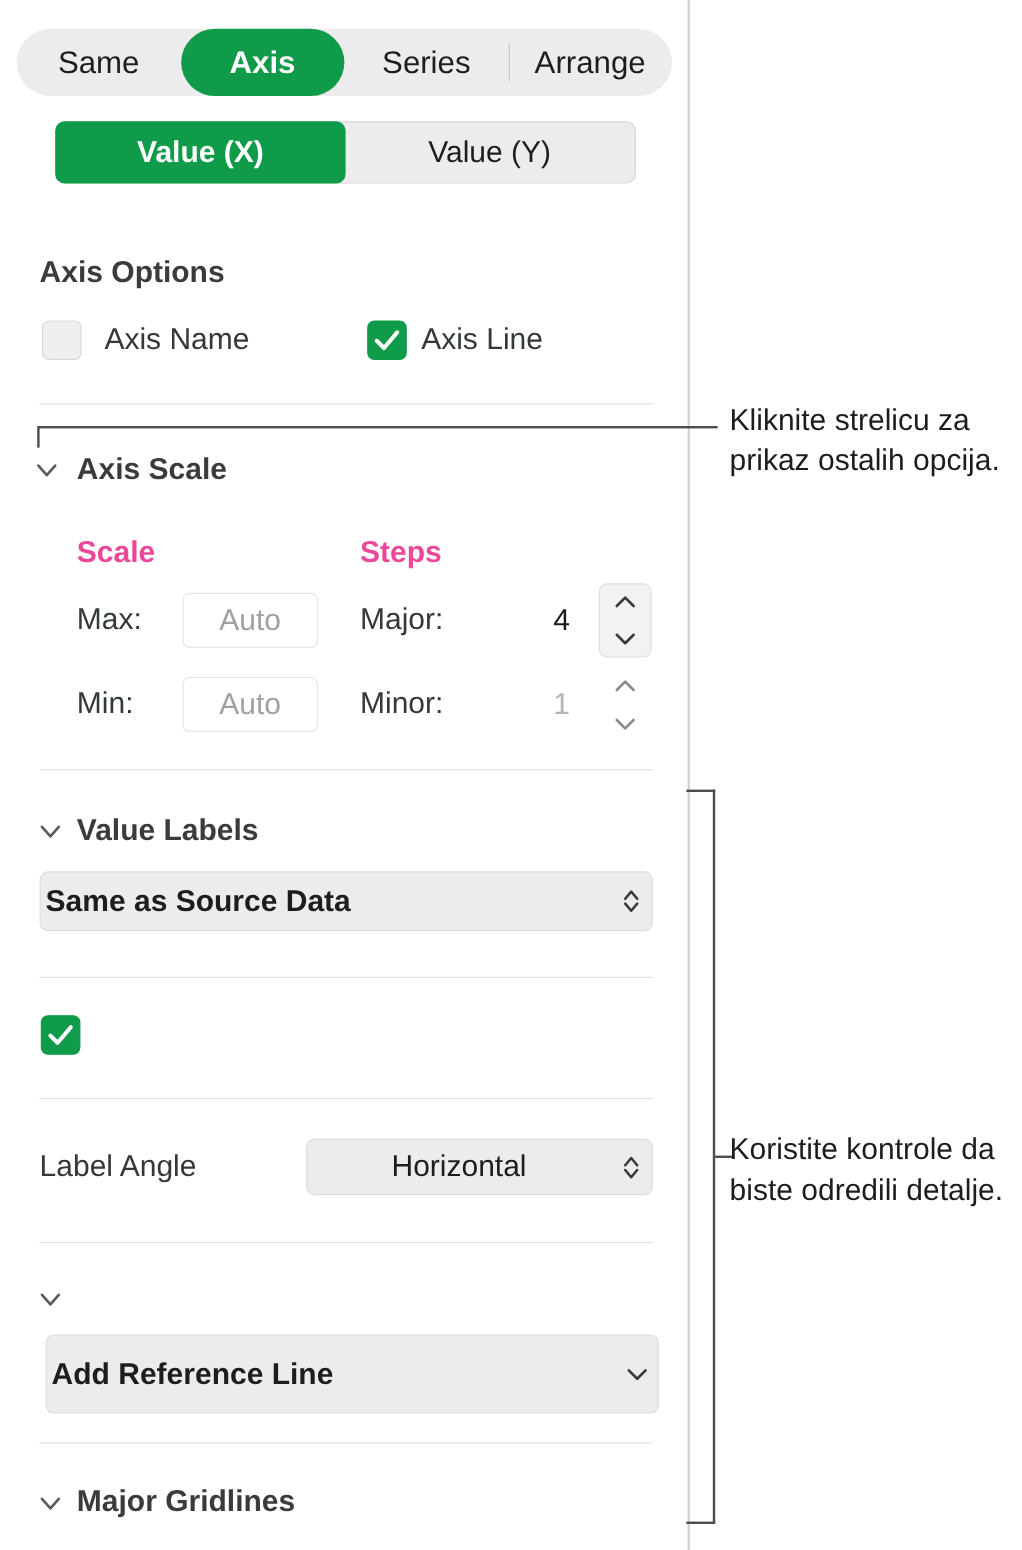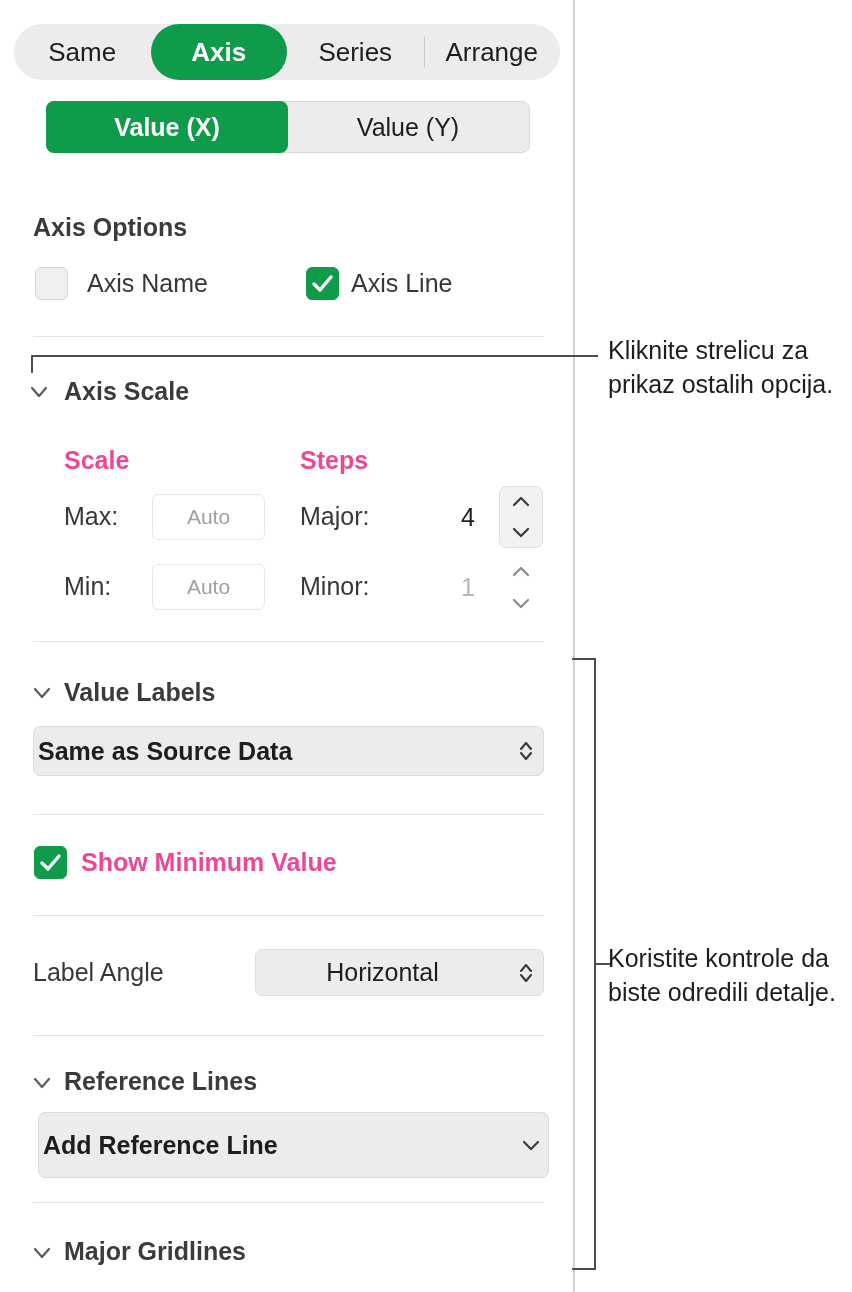--- a/index.html
+++ b/index.html
@@ -179,21 +179,21 @@
 
   
   .field {
     position: absolute;
     height: 46px;
     border-radius: 6px;
     box-sizing: border-box;
     display: flex;
     align-items: center;
     justify-content: center;
-    font-size: 21px;
+    font-size: 25px;
     color: #a0a0a0;
     background: #ffffff;
     border: 1px solid #e6e6e6;
   }
   .numfield {
     position: absolute;
     height: 46px;
     display: flex;
     align-items: center;
     justify-content: flex-end;
@@ -353,21 +353,20 @@
       </div>
     </div>
 
     <div class="divider" style="top:814px;"></div>
 
     <div class="cb on" style="left:34px; top:846px;">
       <svg width="31" height="31" viewBox="0 0 31 31">
         <path d="M7 16 L13 22 L24 9" fill="none" stroke="#ffffff" stroke-width="3.4" stroke-linecap="round" stroke-linejoin="round"></path>
       </svg>
     </div>
-    <div class="label bold" style="left:81px; top:848px;">Show Minimum Value</div>
 
     <div class="divider" style="top:915px;"></div>
 
     <div class="label" style="left:33px; top:958px;">Label Angle</div>
     <div class="popup" style="left:255px; top:949px; width:289px; height:47px;">
       <div class="ptext">Horizontal</div>
       <div class="chev">
         <svg width="16" height="24" viewBox="0 0 16 24">
             <path d="M3 10 L8 4 L13 10" fill="none" stroke="#3a3a3a" stroke-width="2.1" stroke-linecap="round" stroke-linejoin="round"></path>
             <path d="M3 14 L8 20 L13 14" fill="none" stroke="#3a3a3a" stroke-width="2.1" stroke-linecap="round" stroke-linejoin="round"></path>
@@ -375,21 +374,20 @@
       </div>
     </div>
 
     <div class="divider" style="top:1035px;"></div>
 
     <div class="disc" style="left:31px; top:1072px;">
       <svg width="22" height="22" viewBox="0 0 22 22">
           <path d="M4 7 L11 15 L18 7" fill="none" stroke="#5b5b5b" stroke-width="2.2" stroke-linecap="round" stroke-linejoin="round"></path>
         </svg>
     </div>
-    <div class="sec-title" style="left:64px; top:1067px;">Reference Lines</div>
 
     <div class="popup lefttext" style="left:38px; top:1112px; width:511px; height:66px;">
       <div class="ptext">Add Reference Line</div>
       <div class="chev">
         <svg width="22" height="16" viewBox="0 0 22 16">
             <path d="M4 5 L11 12 L18 5" fill="none" stroke="#3a3a3a" stroke-width="2.2" stroke-linecap="round" stroke-linejoin="round"></path>
           </svg>
       </div>
     </div>
 

